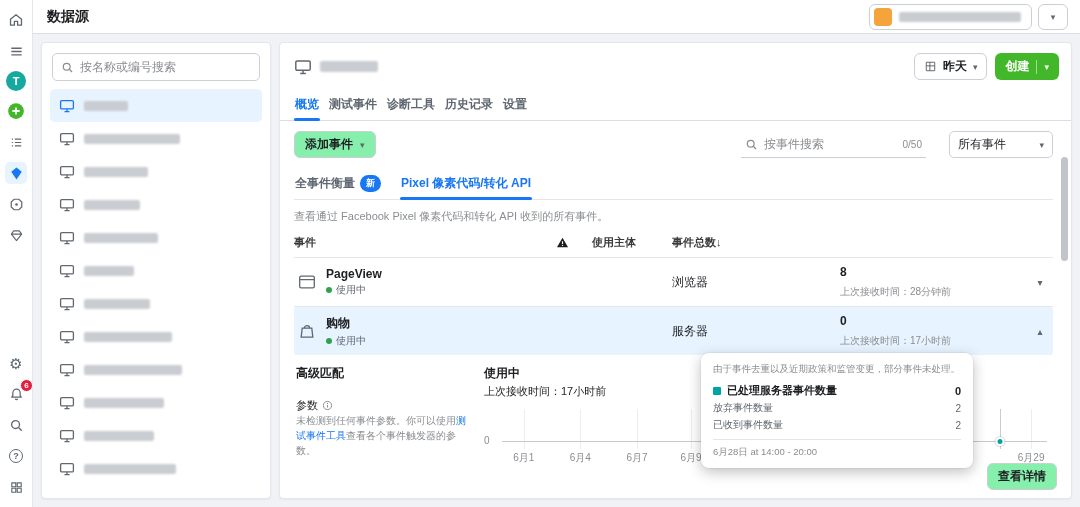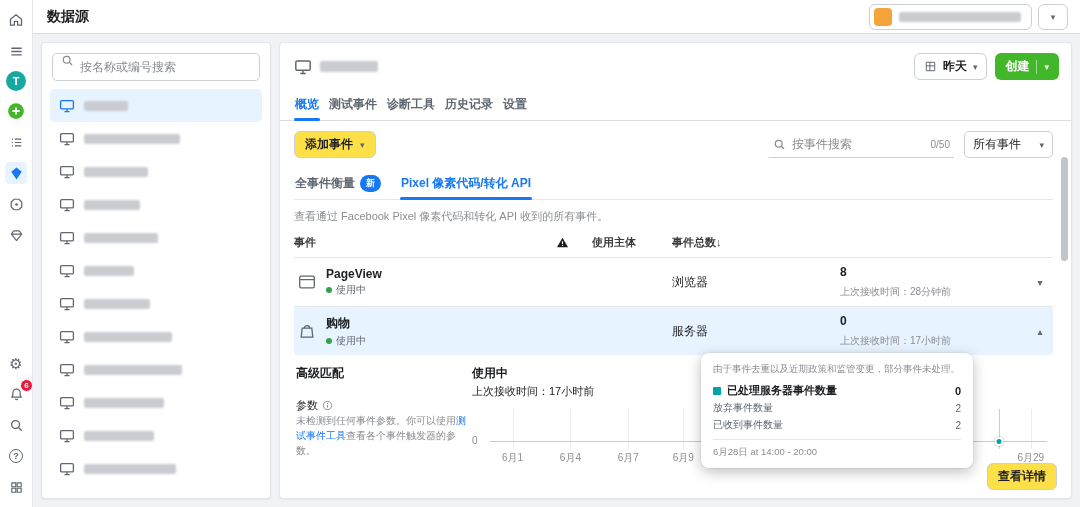--- a/index.html
+++ b/index.html
@@ -22,67 +22,67 @@
 .topbar h1{font-size:14px;font-weight:700}
 .account{display:flex;align-items:center;gap:6px}
 .acct-chip{height:26px;border:1px solid #ccd0d5;border-radius:6px;display:flex;align-items:center;gap:7px;padding:0 10px 0 4px;background:#fff;cursor:pointer}
 .acct-ico{width:18px;height:18px;border-radius:4px;background:#f5a33b;flex-shrink:0}
 .caret-chip{width:30px;height:26px;border:1px solid #ccd0d5;border-radius:6px;display:flex;align-items:center;justify-content:center;background:#fff;cursor:pointer}
 .caret{font-size:9px;color:#606770}
 
 .content{flex:1;display:flex;gap:8px;padding:8px;min-height:0}
 .card{background:#fff;border:1px solid #e4e6eb;border-radius:4px;box-shadow:0 1px 2px rgba(0,0,0,.05)}
 .sidebar{width:230px;padding:10px 8px;display:flex;flex-direction:column;flex-shrink:0}
-.search-box{height:28px;border:1px solid #ccd0d5;border-radius:5px;display:flex;gap:6px;padding:0 8px;color:#8a8d91;margin:0 2px;flex-shrink:0}
+.search-box{height:28px;border:1px solid #ccd0d5;border-radius:5px;display:flex;align-items:center;gap:6px;padding:0 8px;color:#8a8d91;margin:0 2px;flex-shrink:0}
 .search-box input{border:none;outline:none;flex:1;font-size:12px;font-family:inherit;background:transparent;min-width:0;color:#1c1e21}
 .search-box input::placeholder{color:#8a8d91}
 .ds-list{margin-top:8px;overflow:hidden;flex:1}
 .ds-item{height:33px;display:flex;align-items:center;gap:9px;padding:0 9px;border-radius:5px;color:#606770;cursor:pointer}
 .ds-item.selected{background:#e7f3ff;color:#1877f2}
 
 .main-card{flex:1;display:flex;flex-direction:column;position:relative;min-width:0;overflow:hidden}
 .main-head{display:flex;align-items:center;justify-content:space-between;padding:10px 12px 0 14px}
 .main-title{display:flex;align-items:center;gap:8px;color:#606770}
 .head-right{display:flex;align-items:center;gap:8px}
 .chip{height:27px;border:1px solid #ccd0d5;border-radius:6px;display:flex;align-items:center;gap:6px;padding:0 9px;font-weight:700;background:#fff;cursor:pointer;color:#1c1e21}
 .btn-green{height:27px;border:none;border-radius:6px;background:#42b72a;color:#fff;font-weight:700;font-size:12px;display:flex;align-items:center;gap:7px;padding:0 10px;font-family:inherit;cursor:pointer}
 .btn-green .sep{width:1px;height:14px;background:rgba(255,255,255,.5)}
 .btn-green .caret{color:#fff}
 .tabs{display:flex;gap:8px;padding:0 14px;border-bottom:1px solid #dadde1;margin-top:8px}
 .tab{padding:8px 1px 7px;font-weight:700;color:#606770;position:relative;cursor:pointer}
 .tab.active{color:#1877f2}
 .tab.active::after{content:"";position:absolute;left:0;right:0;bottom:-1px;height:3px;background:#1877f2;border-radius:2px}
 .main-body{flex:1;padding:10px 18px 0 14px;position:relative;min-height:0}
 .toolbar{display:flex;align-items:center;justify-content:space-between}
-.btn-outline{height:27px;border:1px solid #ccd0d5;border-radius:6px;background:#fde047;font-weight:700;font-size:12px;display:flex;align-items:center;gap:7px;padding:0 10px;font-family:inherit;color:#1c1e21;cursor:pointer}
-.tb-right{display:flex;align-items:center;gap:10px}
+.btn-outline{height:27px;border:1px solid #ccd0d5;border-radius:6px;background:#86efac;font-weight:700;font-size:12px;display:flex;align-items:center;gap:7px;padding:0 10px;font-family:inherit;color:#1c1e21;cursor:pointer}
+.tb-right{display:flex;align-items:center;gap:23px}
 .ev-search{display:flex;align-items:center;gap:6px;border-bottom:1px solid #ccd0d5;height:27px;width:185px;padding:0 4px;color:#8a8d91}
 .ev-search input{border:none;outline:none;flex:1;min-width:0;font-size:12px;font-family:inherit;background:transparent;color:#1c1e21}
 .ev-search input::placeholder{color:#8a8d91}
 .counter{font-size:10px;color:#8a8d91}
-.select{height:27px;border:1px solid #ccd0d5;border-radius:5px;display:flex;align-items:center;justify-content:space-between;width:89px;padding:0 8px;background:#fff;cursor:pointer;font-weight:400}
+.select{height:27px;border:1px solid #ccd0d5;border-radius:5px;display:flex;align-items:center;justify-content:space-between;width:104px;padding:0 8px;background:#fff;cursor:pointer;font-weight:400}
 .subtabs{display:flex;gap:18px;border-bottom:1px solid #e4e6eb;margin-top:10px}
 .subtab{padding:7px 1px;font-weight:700;color:#606770;position:relative;display:flex;align-items:center;gap:5px;cursor:pointer}
 .subtab.active{color:#1877f2}
 .subtab.active::after{content:"";position:absolute;left:0;right:0;bottom:-1px;height:3px;background:#1877f2;border-radius:2px}
 .pill{background:#1877f2;color:#fff;font-size:9px;font-weight:700;border-radius:9px;padding:2px 6px}
 .desc{color:#8a8d91;font-size:11px;margin:9px 0 4px}
 .grid{display:grid;grid-template-columns:262px 36px 80px 168px 1fr 26px;align-items:center}
 .thead{font-size:11px;font-weight:700;color:#3a3b3c;border-bottom:1px solid #e4e6eb;padding:7px 0}
 .trow{padding:7px 0;border-bottom:1px solid #e4e6eb;cursor:pointer}
 .trow.selected{background:#e7f3ff;border-bottom:none;border-radius:3px}
 .ev-cell{display:flex;align-items:center;gap:10px;color:#606770;padding-left:4px}
 .ev-name{font-weight:700;color:#1c1e21}
 .status{display:flex;align-items:center;gap:4px;font-size:10px;color:#606770;margin-top:2px}
 .dot{width:6px;height:6px;border-radius:50%;background:#31a24c}
 .tot-val{font-weight:700}
 .tot-sub{font-size:10px;color:#8a8d91;margin-top:6px}
 .chev{color:#606770;font-size:10px;text-align:center;cursor:pointer}
 
-.expanded{display:flex;padding:10px 2px 0;}
+.expanded{display:flex;padding:10px 2px 0;gap:12px}
 .exp-left{width:176px;flex-shrink:0}
 .exp-left h3{font-size:12px;margin-bottom:16px}
 .params{font-weight:400;font-size:11px;display:flex;align-items:center;gap:4px;}
 .note{font-size:10px;color:#8a8d91;line-height:1.5}
 .note .lnk{color:#1877f2;cursor:pointer}
 .exp-right{flex:1;min-width:0}
 .exp-right h3{font-size:12px}
 .exp-sub{font-size:11px;margin-top:2px}
 .chart{position:relative;height:64px;margin-top:6px}
 .gl{position:absolute;top:4px;bottom:20px;width:1px;background:#ebedf0}

